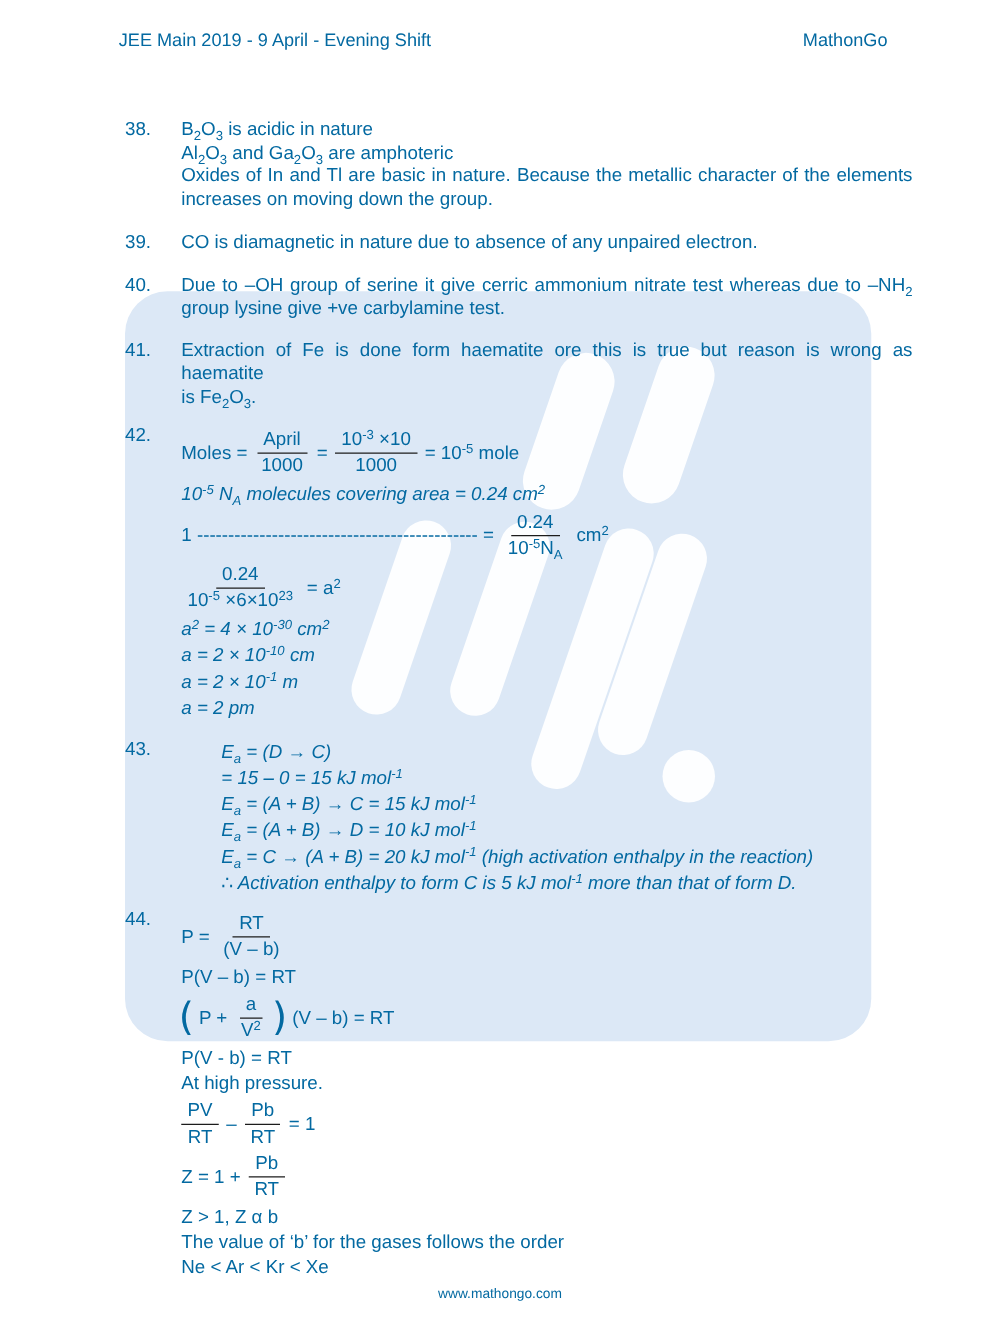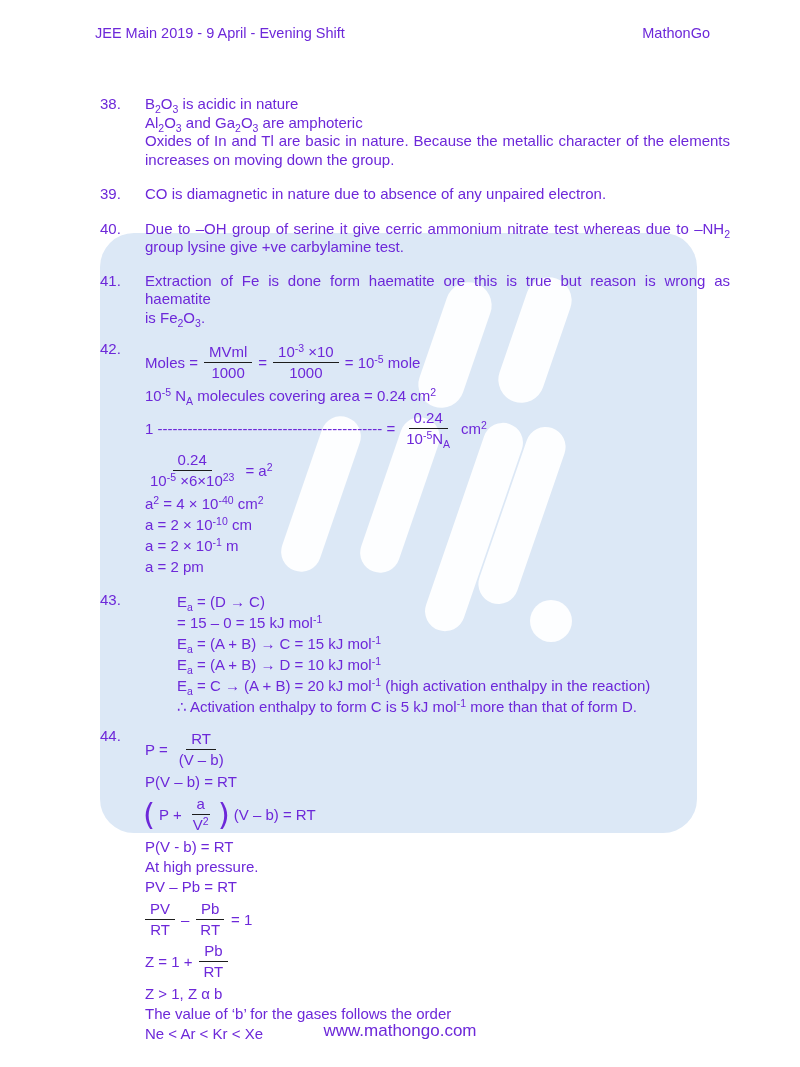--- a/index.html
+++ b/index.html
@@ -1,17 +1,17 @@
 <!DOCTYPE html>
 <html><head>
 <meta charset="utf-8">
 <style>
   html,body{margin:0;padding:0;background:#fff;}
   .page{position:relative;width:800px;height:1067px;background:#ffffff;overflow:hidden;
-        font-family:"Liberation Sans","DejaVu Sans",sans-serif;color:#6d28d9;font-size:15px;}
+        font-family:"Liberation Sans","DejaVu Sans",sans-serif;color:#0369a1;font-size:15px;}
   
   .header{display:flex;justify-content:space-between;align-items:baseline;
           padding:25px 90px 0 95px;font-size:14.5px;position:relative;z-index:2;}
   
   .wm{position:absolute;left:100px;top:233px;width:597px;height:600px;border-radius:34px;z-index:1;overflow:hidden;}
   .wm .bar{position:absolute;background:rgba(255,255,255,0.93);border-radius:40px;transform:rotate(19deg);}
   .wm .s1{left:332px;top:47px;width:46px;height:130px;}
   .wm .s2{left:412px;top:42px;width:46px;height:130px;}
   .wm .s3{left:201px;top:180px;width:40px;height:162px;}
   .wm .s4{left:280px;top:181px;width:40px;height:162px;}
@@ -20,34 +20,34 @@
   .wm .dot{position:absolute;left:430px;top:367px;width:42px;height:42px;border-radius:50%;
            background:rgba(255,255,255,0.93);}
   
   .content{position:relative;z-index:2;padding:0 70px 0 100px;}
   .q{display:flex;}
   .q38{margin-top:54px;} .q39{margin-top:16px;} .q40{margin-top:16px;}
   .q41{margin-top:15px;} .q42{margin-top:13px;} .q43{margin-top:14px;gap:32px;} .q44{margin-top:10px;}
   .qnum{width:45px;flex:none;line-height:18.5px;}
   .qbody{flex:1;min-width:0;}
   .line{line-height:18.5px;}
-  .fline{line-height:21px;}
+  .fline{line-height:21px;font-style:italic;}
   .l20{line-height:20px;}
   .jlast{text-align:justify;text-align-last:justify;}
   sup{font-size:10.5px;line-height:0;position:relative;top:-5px;vertical-align:baseline;}
   sub{font-size:10.5px;line-height:0;position:relative;top:4px;vertical-align:baseline;}
   .frow{display:flex;align-items:center;gap:6px;margin:3px 0;white-space:nowrap;}
   .frow>span{flex:none;}
   .frac{display:inline-flex;flex-direction:column;align-items:center;text-align:center;line-height:16px;}
   .frac .num{padding:1px 5px 2px;border-bottom:1.4px solid #1c1c1c;}
   .frac .den{padding:2px 5px 1px;}
   .bp{font-size:31px;line-height:30px;font-weight:400;font-family:"DejaVu Sans",sans-serif;
       position:relative;top:-1px;margin:0 -2px;}
   
-  .footer{position:absolute;left:0;right:0;bottom:26px;text-align:center;font-size:17px;z-index:2;}
+  .footer{position:absolute;left:0;right:0;bottom:26px;text-align:center;font-size:11px;z-index:2;}
 </style>
 </head>
 <body>
 
 <div class="page">
 
   <div class="header">
     <span>JEE Main 2019 - 9 April - Evening Shift</span>
     <span>MathonGo</span>
   </div>
@@ -96,21 +96,21 @@
         <div class="line">is Fe<sub>2</sub>O<sub>3</sub>.</div>
       </div>
     </div>
 
     <div class="q q42">
       <div class="qnum">42.</div>
       <div class="qbody">
         <div class="frow">
           <span>Moles =</span>
           <span class="frac">
-            <span class="num">MVml</span>
+            <span class="num">April</span>
             <span class="den">1000</span>
           </span>
           <span>=</span>
           <span class="frac">
             <span class="num">10<sup>-3</sup> ×10</span>
             <span class="den">1000</span>
           </span>
           <span>= 10<sup>-5</sup> mole</span>
         </div>
         <div class="fline">10<sup>-5</sup> N<sub>A</sub> molecules covering area = 0.24 cm<sup>2</sup></div>
@@ -122,21 +122,21 @@
           </span>
           <span>cm<sup>2</sup></span>
         </div>
         <div class="frow">
           <span class="frac">
             <span class="num">0.24</span>
             <span class="den">10<sup>-5</sup> ×6×10<sup>23</sup></span>
           </span>
           <span>= a<sup>2</sup></span>
         </div>
-        <div class="fline">a<sup>2</sup> = 4 × 10<sup>-40</sup> cm<sup>2</sup></div>
+        <div class="fline">a<sup>2</sup> = 4 × 10<sup>-30</sup> cm<sup>2</sup></div>
         <div class="fline">a = 2 × 10<sup>-10</sup> cm</div>
         <div class="fline">a = 2 × 10<sup>-1</sup> m</div>
         <div class="fline">a = 2 pm</div>
       </div>
     </div>
 
     <div class="q q43">
       <div class="qnum">43.</div>
       <div class="qbody">
         <div class="fline">E<sub>a</sub> = (D → C)</div>
@@ -164,21 +164,20 @@
           <span>P +</span>
           <span class="frac">
             <span class="num">a</span>
             <span class="den">V<sup>2</sup></span>
           </span>
           <span class="bp">)</span>
           <span>(V – b) = RT</span>
         </div>
         <div class="l20">P(V - b) = RT</div>
         <div class="l20">At high pressure.</div>
-        <div class="l20">PV – Pb = RT</div>
         <div class="frow">
           <span class="frac">
             <span class="num">PV</span>
             <span class="den">RT</span>
           </span>
           <span>–</span>
           <span class="frac">
             <span class="num">Pb</span>
             <span class="den">RT</span>
           </span>

